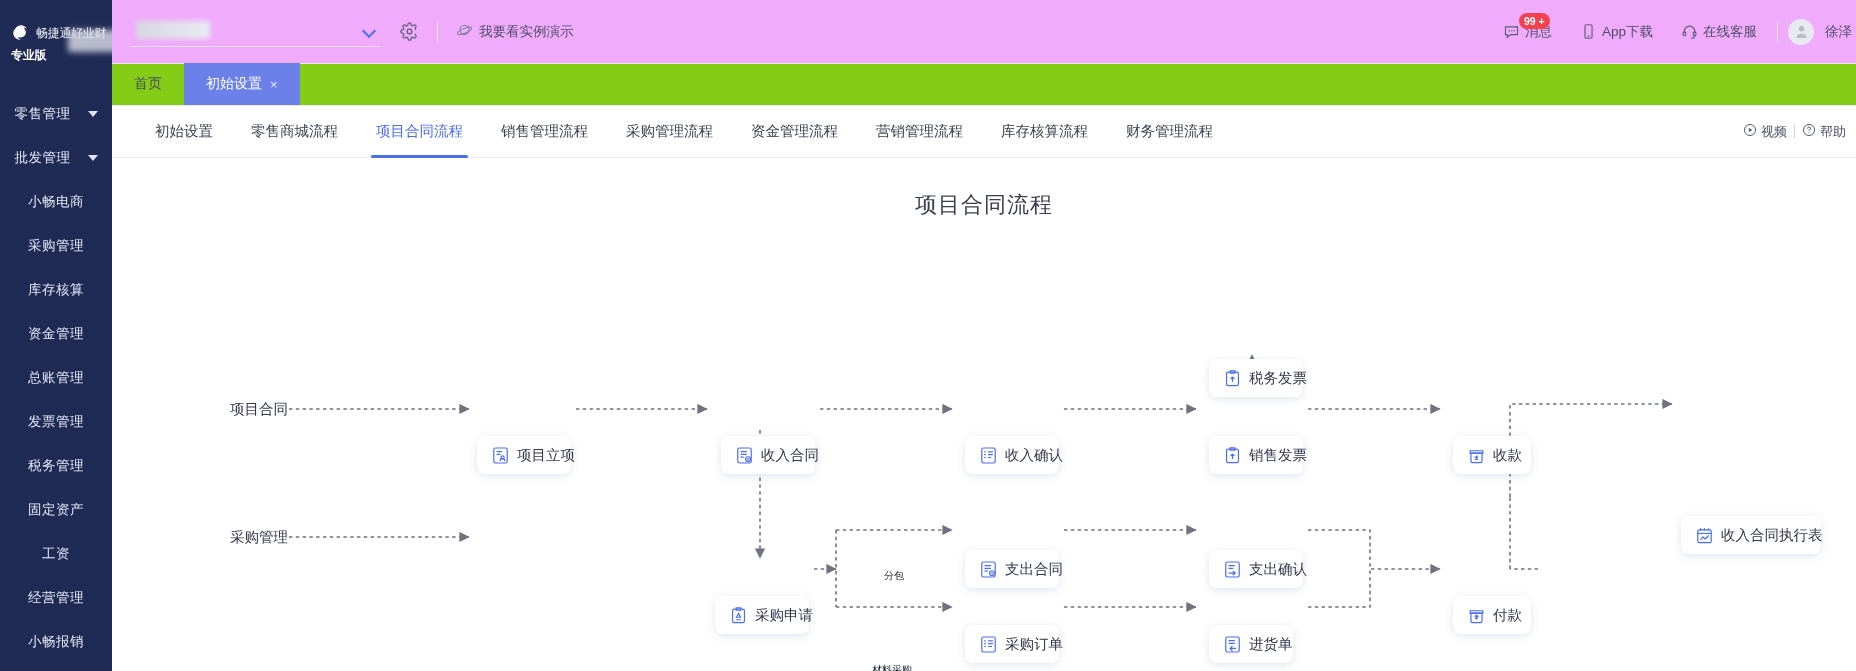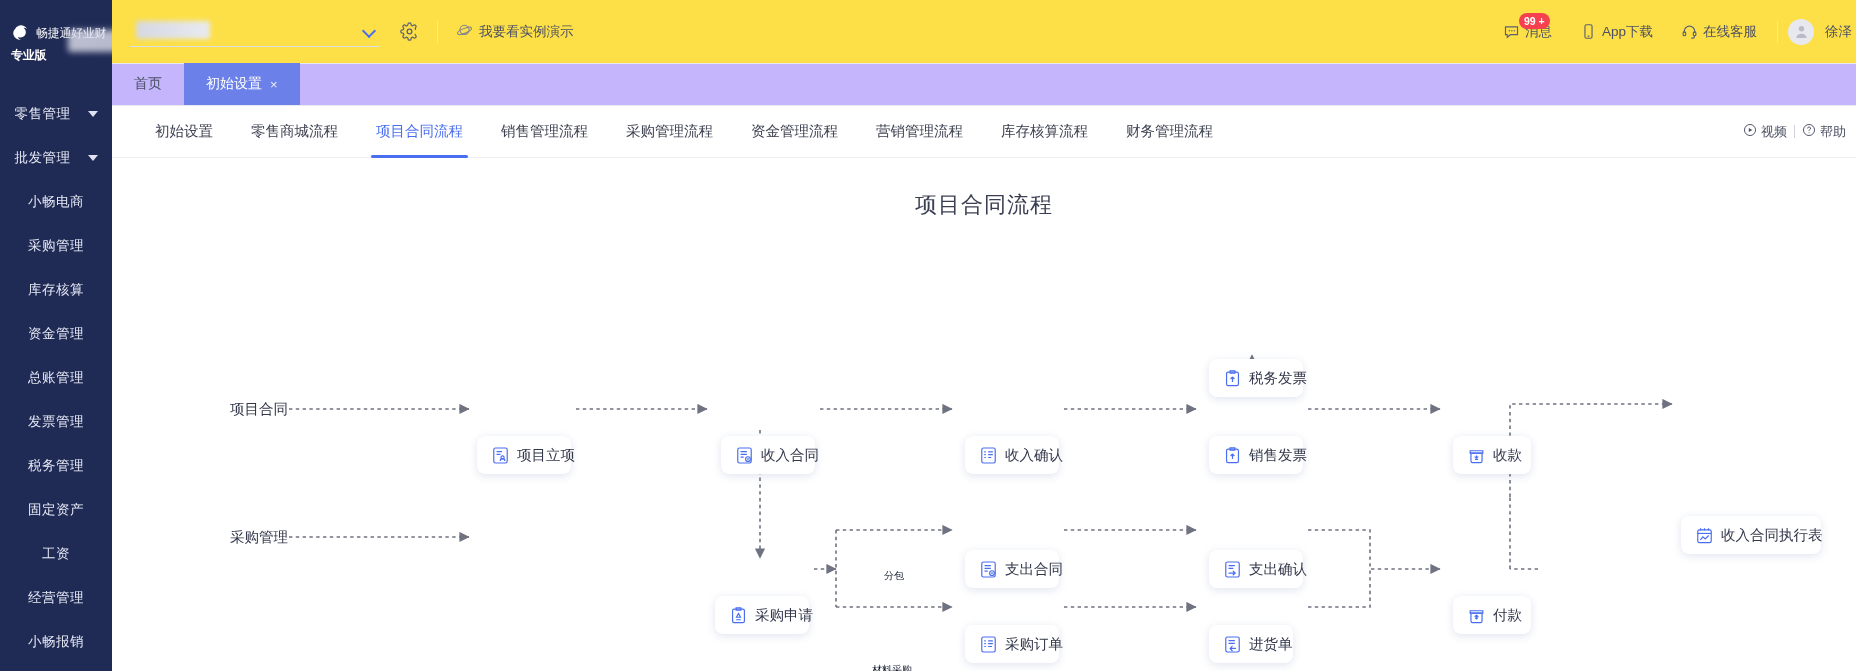--- a/index.html
+++ b/index.html
@@ -49,21 +49,21 @@
     display: inline-block; margin-left: 5px;
     width: 0; height: 0;
     border-left: 5px solid transparent;
     border-right: 5px solid transparent;
     border-top: 6px solid #dfe3f2;
   }
 
   
   .topbar {
     position: absolute; left: 112px; top: 0; right: 0; height: 64px;
-    background: #fde047; border-bottom: 1px solid #e8e8ee;
+    background: #f0abfc; border-bottom: 1px solid #e8e8ee;
     display: flex; align-items: center;
   }
   .search-box {
     position: relative; margin-left: 18px; width: 250px; height: 30px;
     border-bottom: 1px solid #dcdfe6; display: flex; align-items: center;
   }
   .masked-field {
     position: absolute; left: 6px; top: 4px; width: 74px; height: 18px;
     background: linear-gradient(90deg,#d6d8e2,#e9eaf2);
     filter: blur(2.6px); border-radius: 2px;
@@ -96,21 +96,21 @@
   }
   .avatar {
     width:26px; height:26px; border-radius:50%; background:#e8e9ee;
     display:flex; align-items:center; justify-content:center; margin-right:6px;
   }
   .user-name { color:#4b4f63; font-size:13.5px; overflow:hidden; max-width:30px; }
 
   
   .tabstrip {
     position:absolute; left:112px; top:64px; right:0; height:42px;
-    background:#c4b5fd; display:flex; align-items:flex-end;
+    background:#84cc16; display:flex; align-items:flex-end;
     border-bottom:1px solid #e8e8ee;
   }
   .strip-tab {
     height:42px; display:flex; align-items:center; justify-content:center;
     padding: 0 22px; font-size:14px; color:#4a4f63; cursor:pointer;
   }
   .strip-tab.active { background:#6b80e8; color:#ffffff; }
   .tab-close {
     margin-left:8px; font-size:13px; color:#e9ecfb; cursor:pointer;
   }

